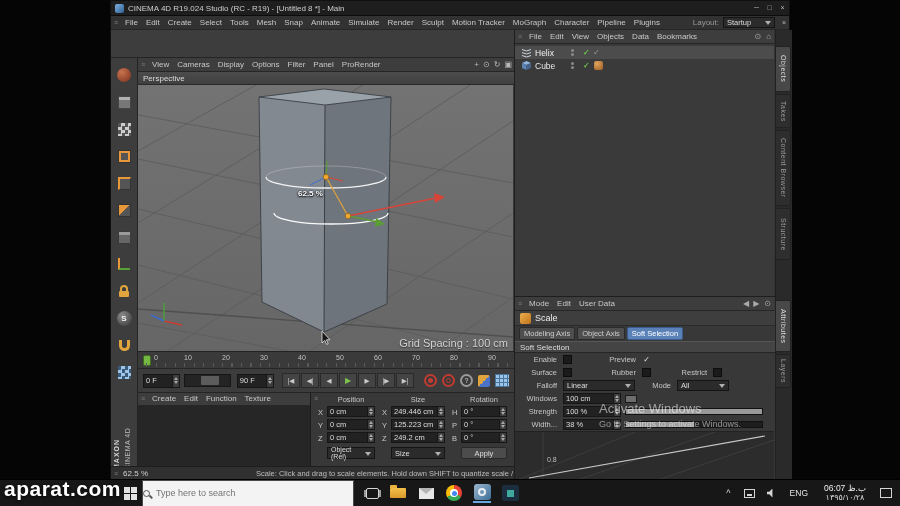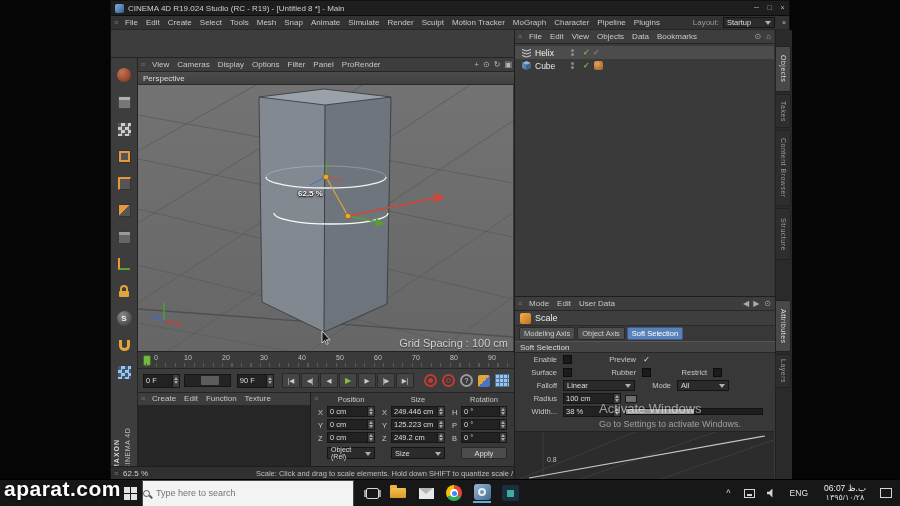--- a/index.html
+++ b/index.html
@@ -513,29 +513,42 @@
               <span>Linear</span>
               <i class="car"></i>
             </div>
           <span class="lbl" style="width:28px;text-align:right;margin-left:8px">Mode</span>
           <div class="dd" style="width:52px;height:11px;margin-left:6px">
               <span>All</span>
               <i class="car"></i>
             </div>
         </div>
         <div class="row" style="height:13px">
-          <span class="lbl" style="width:42px;text-align:right">Radius</span>
+          <span class="lbl" style="width:42px;text-align:right">Windows</span>
           <div class="fld" style="width:58px;height:11px;margin-left:6px">
               <span class="val">100 cm</span>
               <span class="spin">
                 <i class="su"></i>
                 <i class="sd"></i>
               </span>
             </div>
           <div style="width:12px;height:8px;background:#6e6e6e;border:1px solid #1a1a1a;margin-left:4px"></div>
+        </div>
+        <div class="row" style="height:13px">
+          <span class="lbl" style="width:42px;text-align:right">Strength</span>
+          <div class="fld" style="width:58px;height:11px;margin-left:6px">
+              <span class="val">100 %</span>
+              <span class="spin">
+                <i class="su"></i>
+                <i class="sd"></i>
+              </span>
+            </div>
+          <div class="groove" style="width:138px;margin-left:4px">
+              <div class="gfill" style="width:100%"></div>
+            </div>
         </div>
         <div class="row" style="height:13px">
           <span class="lbl" style="width:42px;text-align:right">Width...</span>
           <div class="fld" style="width:58px;height:11px;margin-left:6px">
               <span class="val">38 %</span>
               <span class="spin">
                 <i class="su"></i>
                 <i class="sd"></i>
               </span>
             </div>

